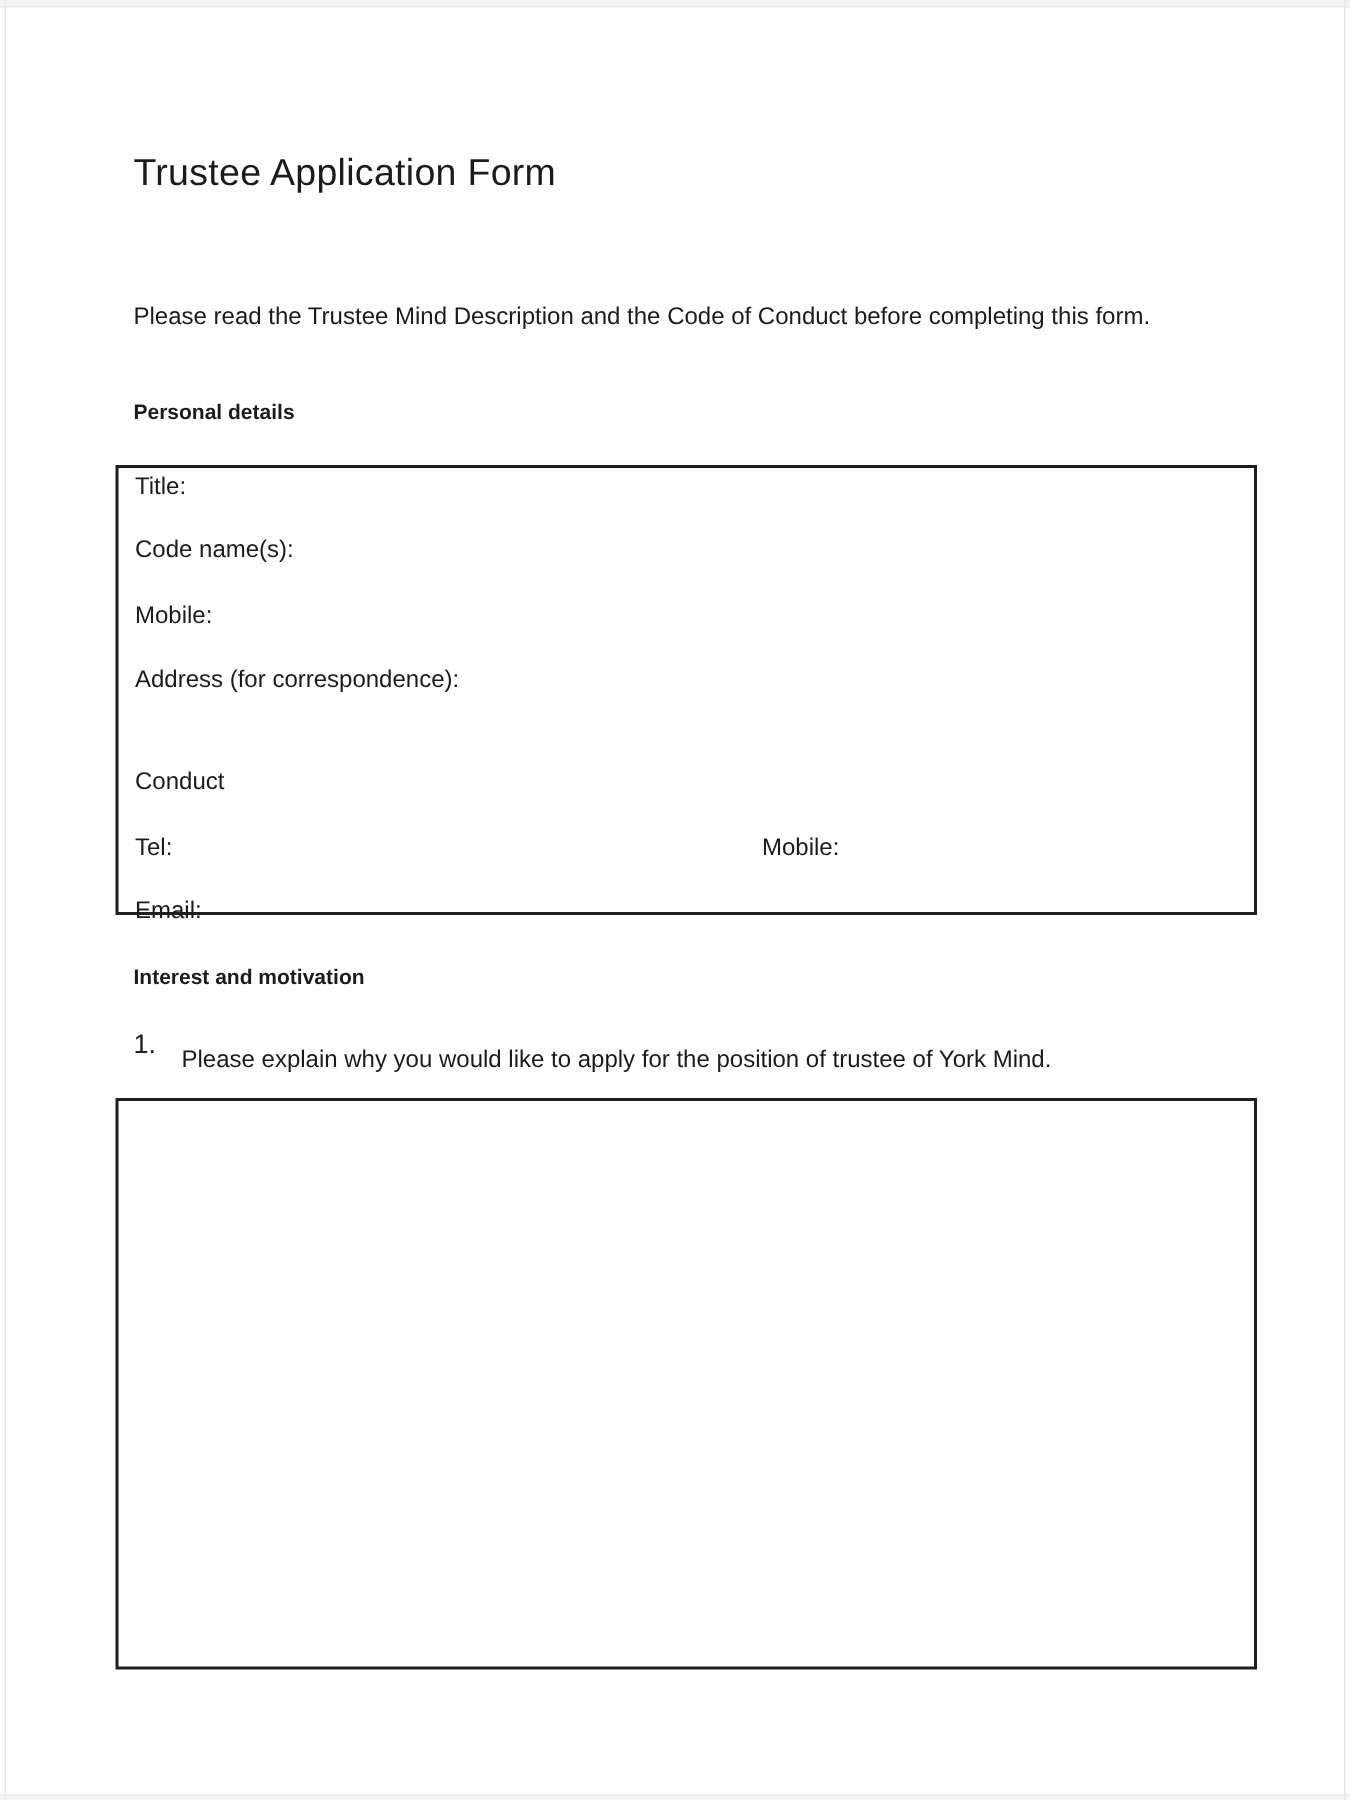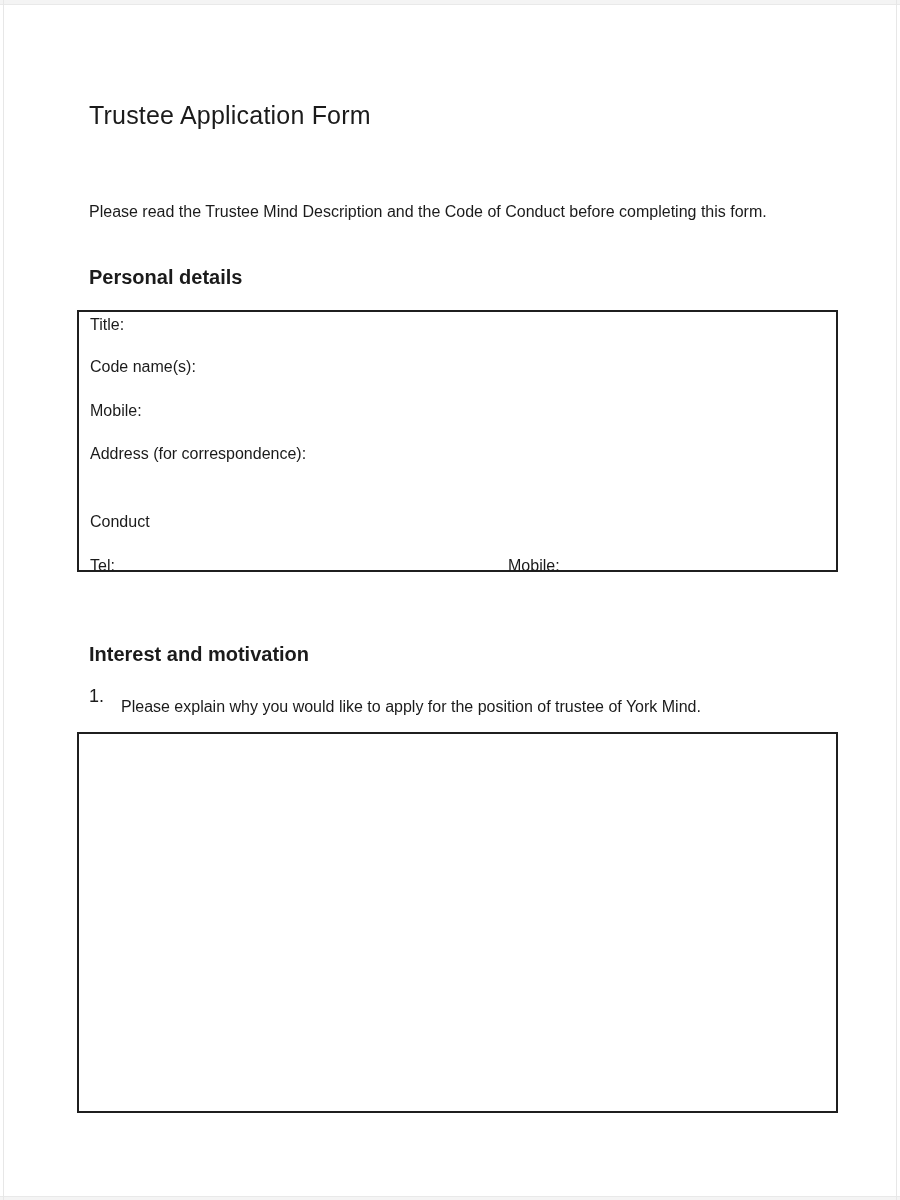--- a/index.html
+++ b/index.html
@@ -47,36 +47,36 @@
     left: 89px;
     top: 199px;
     width: 715px;
     font-size: 16px;
     line-height: 26px;
     margin: 0;
   }
   .section-heading {
     position: absolute;
     left: 89px;
-    font-size: 20px;
+    font-size: 14px;
     font-weight: bold;
     margin: 0;
   }
   .heading-personal { top: 266px; }
   .heading-interest { top: 643px; }
 
   .form-box {
     position: absolute;
     left: 77px;
     width: 761px;
     border: 2px solid #1f1f1f;
     background: #ffffff;
     box-sizing: border-box;
   }
-  .box-personal { top: 310px; height: 262px; text-align: center; }
+  .box-personal { top: 310px; height: 300px; text-align: center; }
   .box-answer   { top: 732px; height: 381px; }
 
   .field-row {
     position: absolute;
     left: 0;
     width: 100%;
     height: 30px;
   }
   .field-label {
     position: absolute;
@@ -142,20 +142,23 @@
   <div class="field-row row-address">
     <span class="field-label">Address (for correspondence):</span>
   </div>
   <div class="field-row row-postcode">
     <span class="field-label">Conduct</span>
   </div>
   <div class="field-row row-tel">
     <span class="field-label">Tel:</span>
     <span class="field-label mobile-label">Mobile:</span>
   </div>
+  <div class="field-row row-email">
+    <span class="field-label">Email:</span>
+  </div>
 </div>
 
 <h2 class="section-heading heading-interest">Interest and motivation</h2>
 
 <div class="question-line">
   <span class="question-number">1.</span>
   <span class="question-text">Please explain why you would like to apply for the position of trustee of York Mind.</span>
 </div>
 
 <div class="form-box box-answer"></div>

